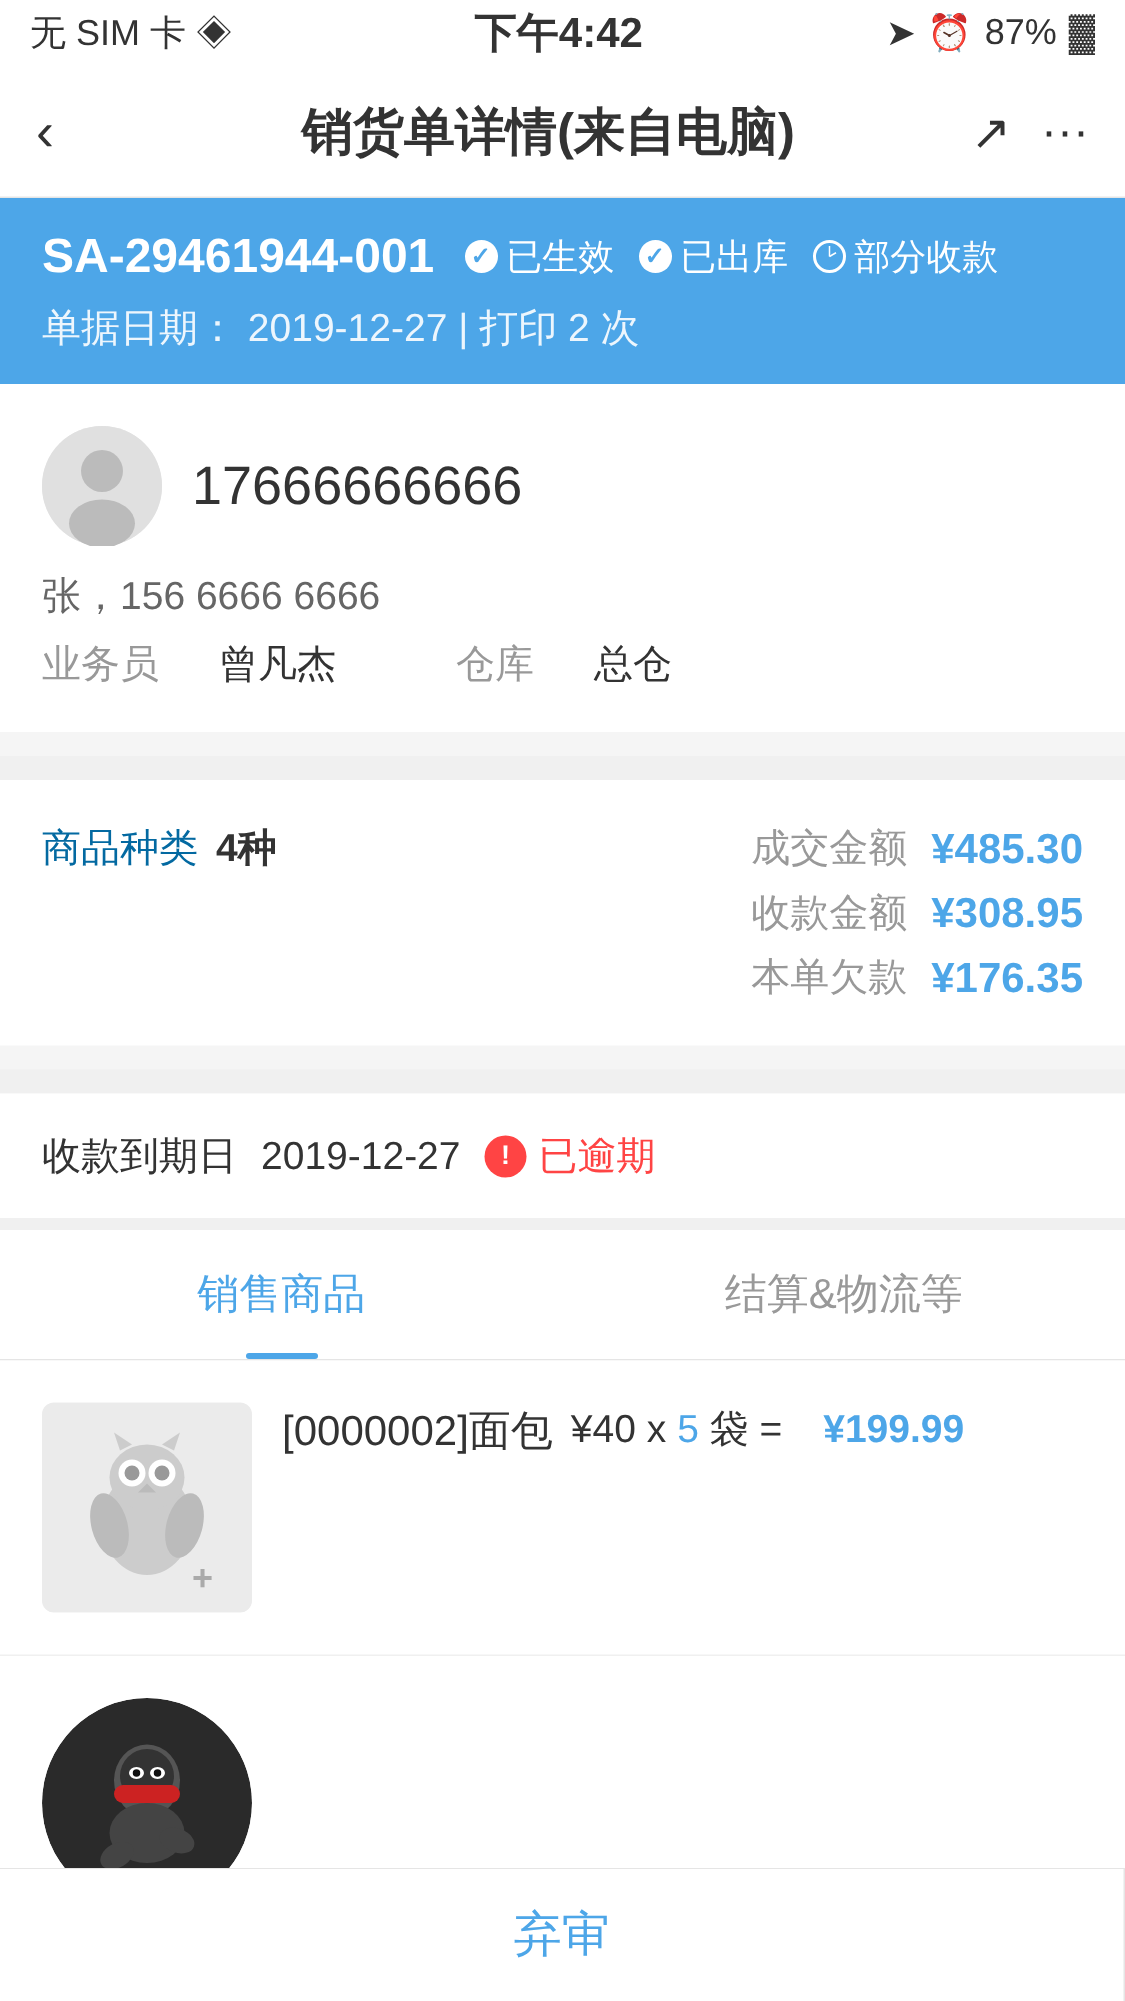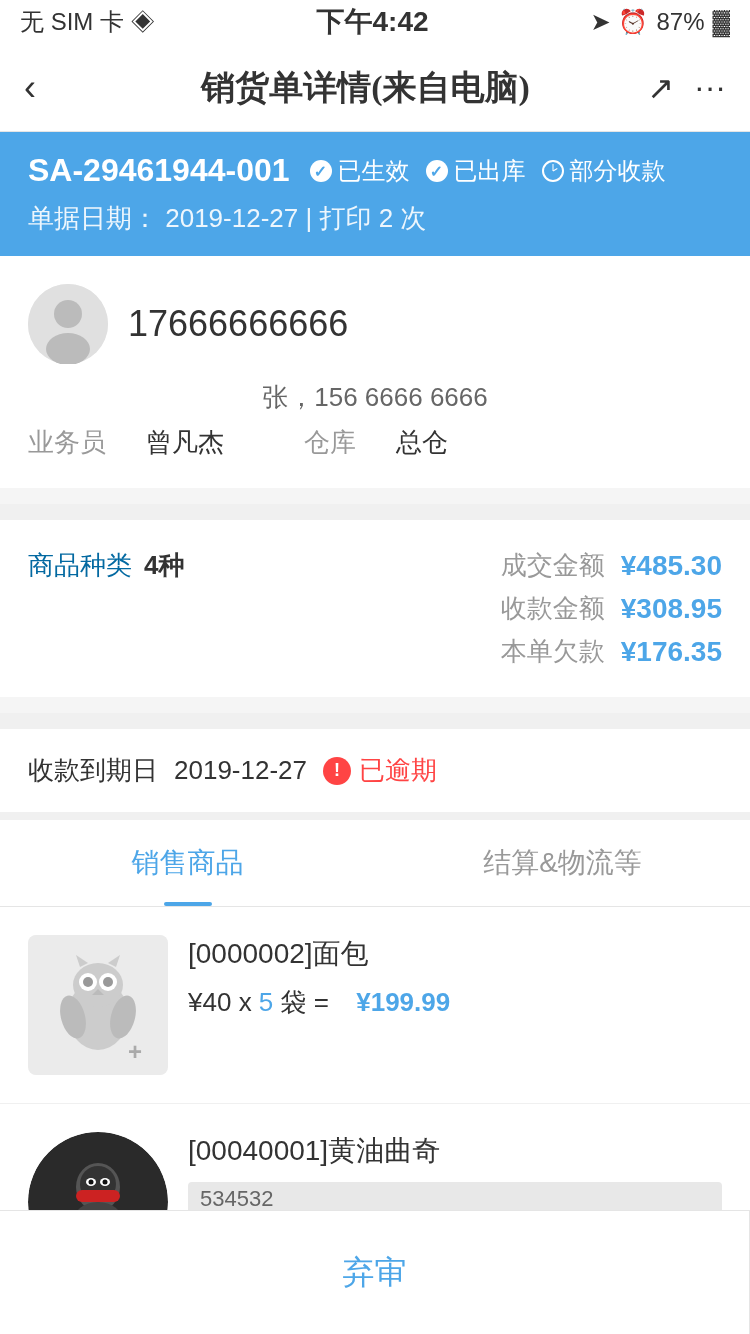--- a/index.html
+++ b/index.html
@@ -41,21 +41,20 @@
     .nav-back {
       font-size: 36px;
       color: #333;
       cursor: pointer;
       width: 60px;
     }
     .nav-title {
       font-size: 34px;
       font-weight: 600;
       color: #333;
-      font-family: Liberation Serif, serif;
     }
     .nav-actions {
       display: flex;
       align-items: center;
       gap: 20px;
     }
     .nav-icon {
       font-size: 32px;
       color: #333;
       cursor: pointer;
@@ -165,21 +164,20 @@
     }
     .customer-name {
       font-size: 36px;
       font-weight: 400;
       color: #333;
     }
     .customer-sub {
       font-size: 26px;
       color: #666;
       margin-bottom: 10px;
-      text-align: center;
     }
     .customer-detail-row {
       display: flex;
       align-items: center;
       gap: 40px;
     }
     .detail-label {
       font-size: 26px;
       color: #999;
     }
@@ -325,21 +323,21 @@
       border-radius: 8px;
       flex-shrink: 0;
       overflow: hidden;
       display: flex;
       align-items: center;
       justify-content: center;
     }
     .product-info {
       flex: 1;
       display: flex;
-      flex-direction: column;
+      flex-direction: row;
       gap: 12px;
     }
     .product-name {
       font-size: 28px;
       color: #333;
       font-weight: 500;
     }
     .product-tag {
       display: inline-block;
       background: #e8e8e8;
@@ -360,21 +358,21 @@
       font-weight: 600;
       margin-left: 20px;
     }
 
     
     .bottom-bar {
       position: fixed;
       bottom: 0;
       left: 0;
       width: 750px;
-      height: 124px;
+      height: 89px;
       background: #fff;
       border-top: 1px solid #e5e5e5;
       display: flex;
       align-items: center;
     }
     .bottom-btn {
       flex: 1;
       height: 100%;
       display: flex;
       align-items: center;
@@ -570,32 +568,20 @@
         <ellipse cx="70" cy="90" rx="25" ry="20" fill="#444"></ellipse>
 
         <rect x="48" y="58" width="44" height="12" rx="6" fill="#cc2222"></rect>
 
         <ellipse cx="50" cy="105" rx="12" ry="8" fill="#444" transform="rotate(-30 50 105)"></ellipse>
         <ellipse cx="90" cy="95" rx="12" ry="8" fill="#444" transform="rotate(20 90 95)"></ellipse>
 
         <text x="22" y="130" font-size="10" fill="#888" font-family="monospace">shadowed ninjas</text>
       </svg>
     </div>
-    <div class="product-info">
-      <span class="product-name">[00040001]黄油曲奇</span>
-      <span class="product-tag">534532</span>
-      <div class="product-price-row">
-        <span>¥23</span>
-        <span> x </span>
-        <span class="price-qty">0.36</span>
-        <span>个</span>
-        <span> = </span>
-        <span class="price-total">¥8.28</span>
-      </div>
-    </div>
   </div>
 
 </div>
 
 <div class="bottom-padding"></div>
 
 <div class="bottom-bar">
   <div class="bottom-btn bottom-btn-cancel">
     <span>弃审</span>
   </div>

